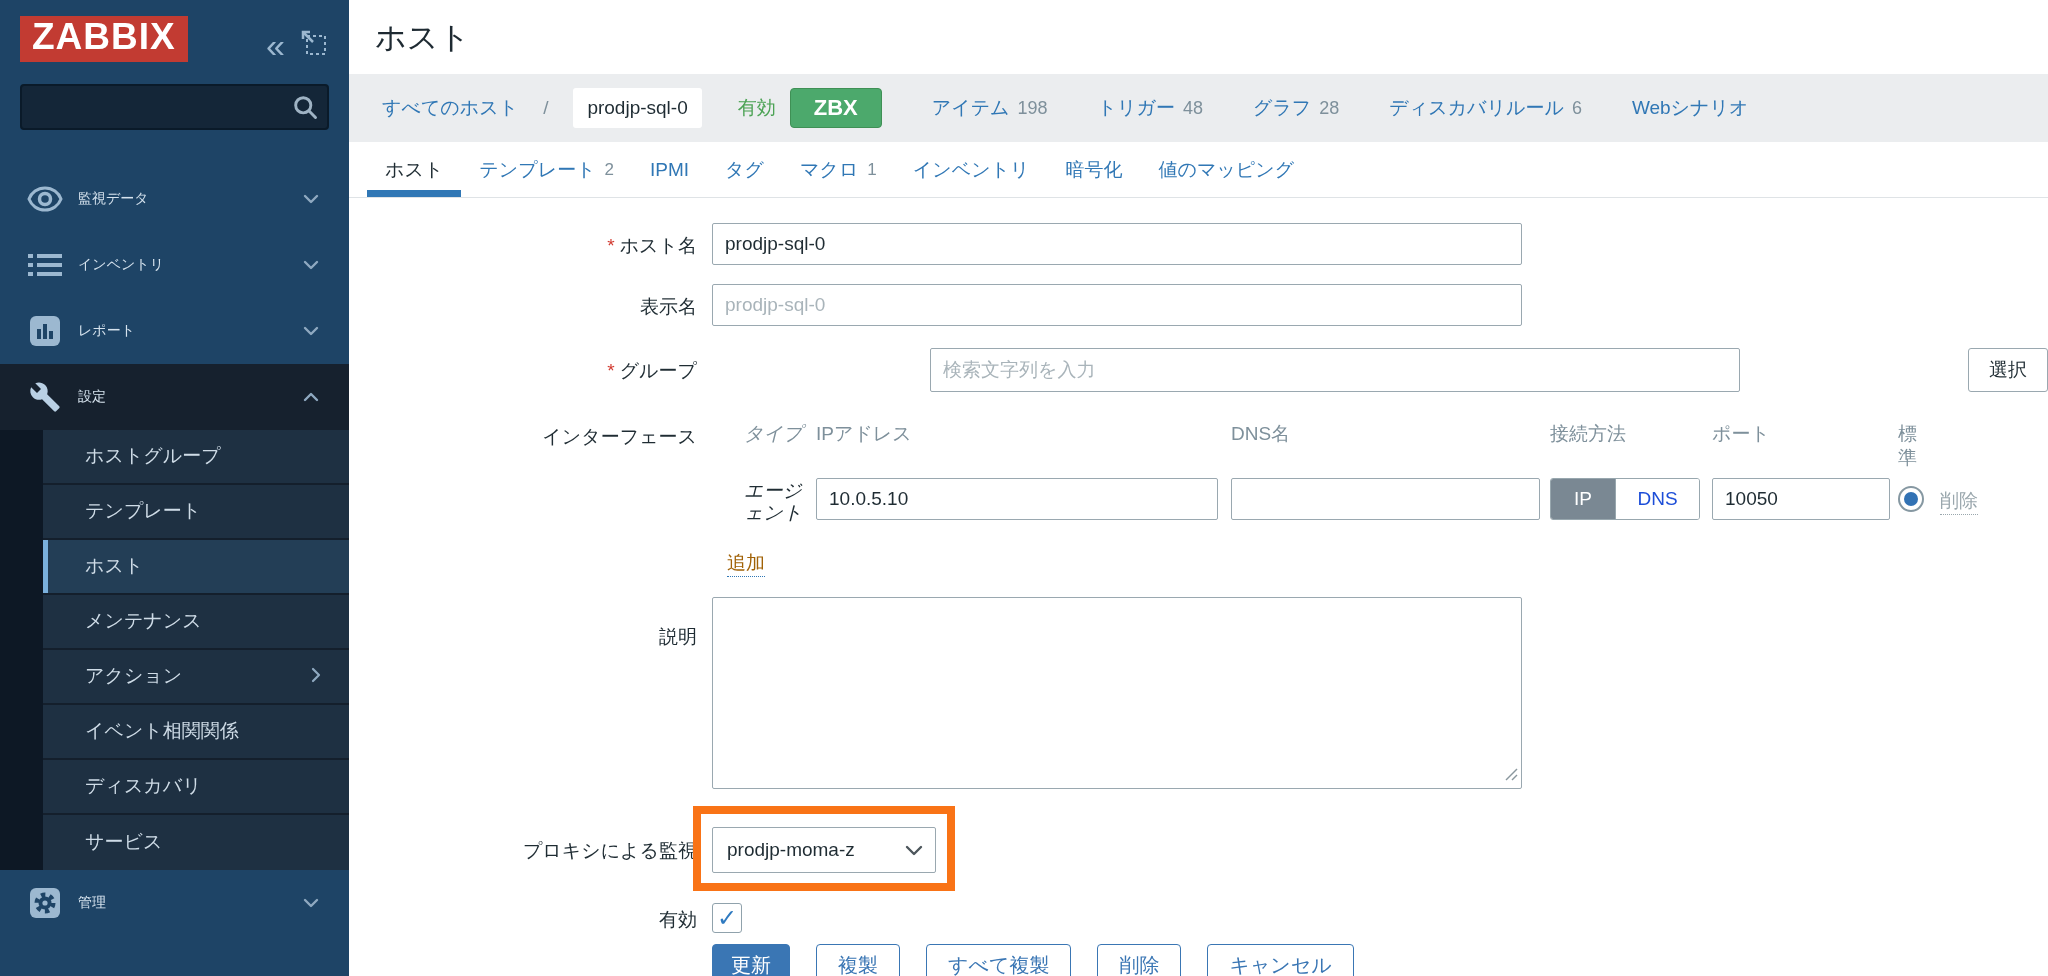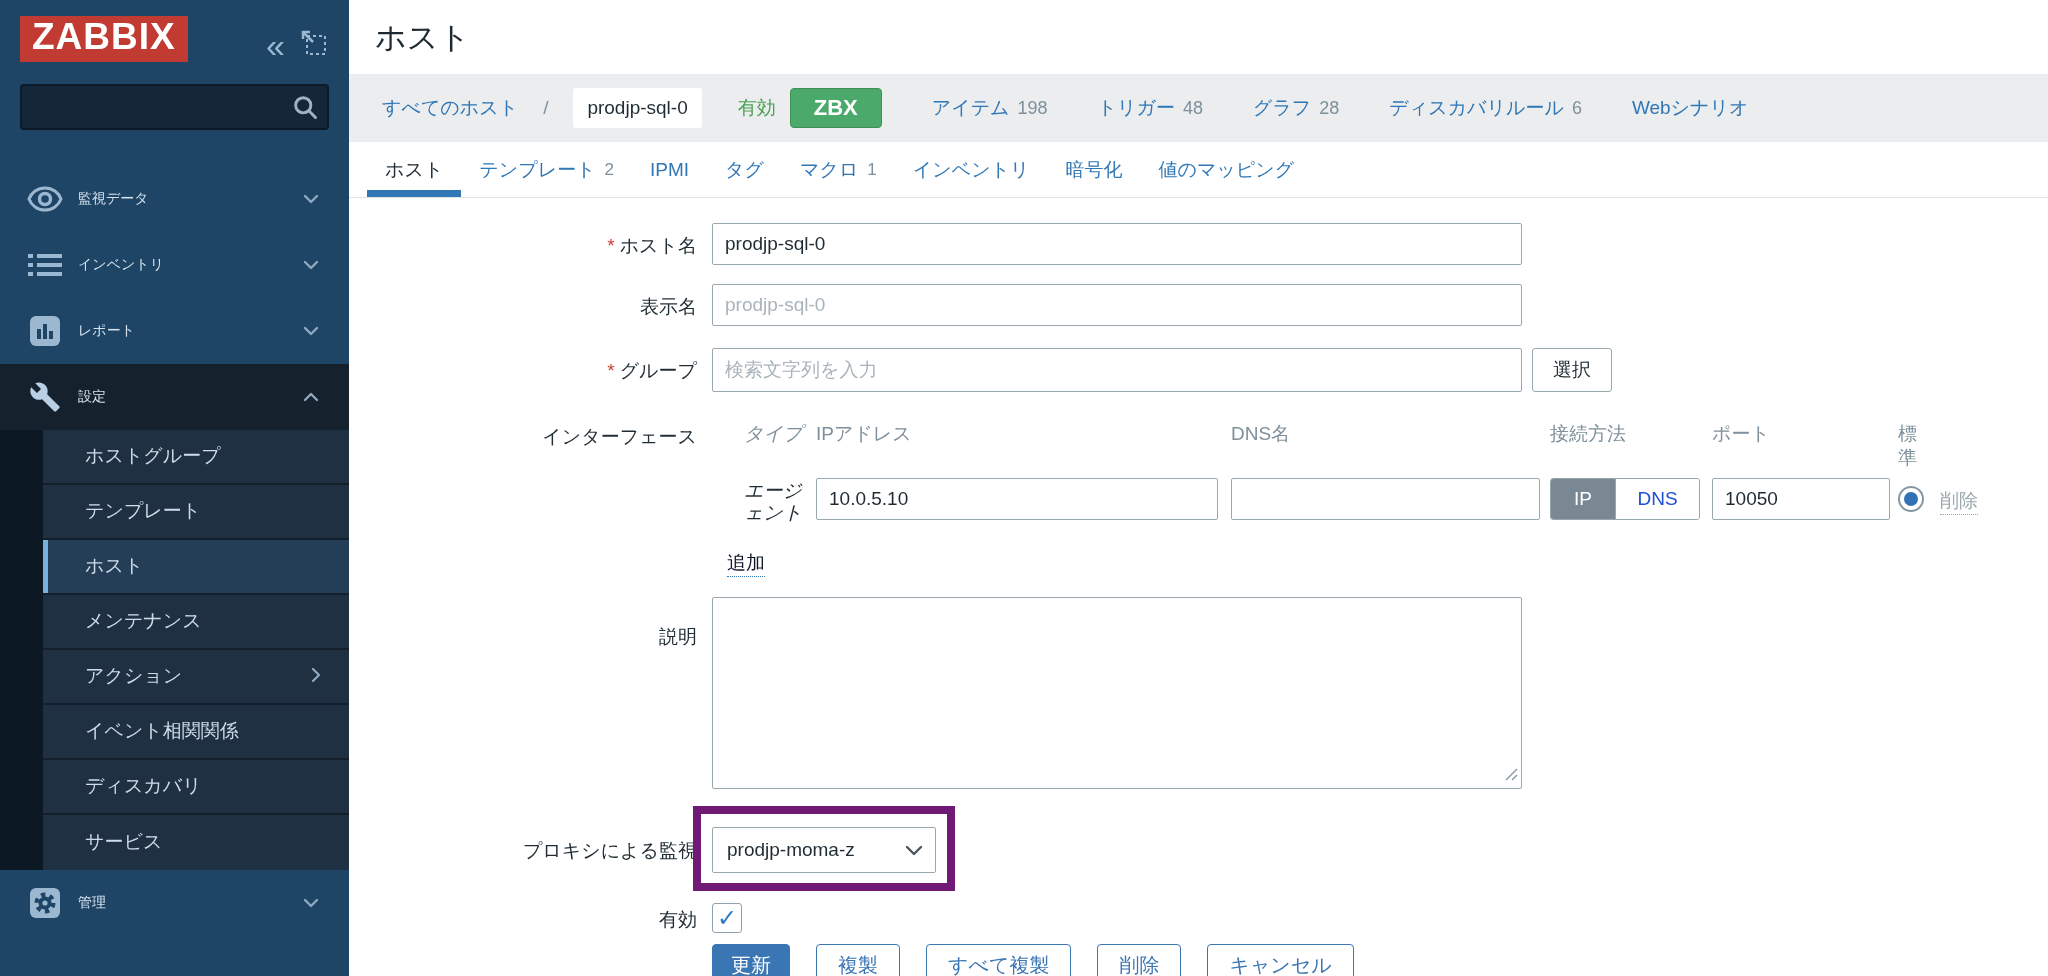--- a/index.html
+++ b/index.html
@@ -54,56 +54,56 @@
   .form-label { width:363px; min-width:363px; text-align:right; padding-right:15px; font-size:19px;
                 color:#1f2c33; padding-top:10px; }
   .req { color:#d23b31; margin-right:5px; }
   input.txt { height:42px; border:1px solid #9aa8b0; border-radius:2px; font-size:19px; padding:0 12px;
               color:#1f2c33; background:#fff; outline:none;
               font-family:"Liberation Sans","DejaVu Sans",sans-serif; }
   input.txt::placeholder { color:#a9b4ba; }
   .w-main { width:810px; }
   .select-btn { margin-left:10px; height:44px; width:80px; background:#fff; border:1px solid #9aa8b0;
                 border-radius:3px; font-size:19px; color:#1f2c33; cursor:pointer; }
-  .mb1 { margin-bottom:19px; } .mb2 { margin-bottom:22px; } .mb3 { margin-bottom:30px; }
+  .mb1 { margin-bottom:19px; } .mb2 { margin-bottom:22px; } .mb3 { margin-bottom:30px;justify-content:space-between; }
 
   
   .if-head { display:flex; color:#7e909b; font-size:19px; line-height:24px; margin-bottom:8px; }
   .if-row  { display:flex; align-items:flex-start; }
   .c-type { width:66px; margin-left:32px;font-style:italic; }
   .c-ip   { width:402px; margin-left:6px; }
   .c-dns  { width:309px; margin-left:13px; }
   .c-conn { width:150px; margin-left:10px; }
   .c-port { width:178px; margin-left:12px; }
   .c-def  { width:30px;  margin-left:8px; }
   .c-rem  { width:70px;  margin-left:12px; }
   .if-row .c-type { font-size:19px; line-height:22px; padding-top:2px; }
   .toggle { display:flex; height:42px; border:1px solid #98a7ae; border-radius:3px; overflow:hidden; }
   .toggle .seg { display:flex; align-items:center; justify-content:center; font-size:19px; cursor:pointer; }
   .seg-ip  { width:64px; background:#7a8893; color:#fff; }
   .seg-dns { width:84px; background:#fff; color:#1d4ed8; border-left:1px solid #98a7ae; }
   .radio { width:26px; height:26px; border-radius:50%; border:2px solid #8698a2; background:#fff;
            margin-top:8px; display:flex; align-items:center; justify-content:center; cursor:pointer; }
   .radio .dot { width:14px; height:14px; border-radius:50%; background:#3272b4; }
-  .link-dotted { color:#0f172a; font-size:19px; border-bottom:1px dotted #3077b5; cursor:pointer; display:inline-block; }
+  .link-dotted { color:#a16207; font-size:19px; border-bottom:1px dotted #3077b5; cursor:pointer; display:inline-block; }
   .link-disabled { color:#9aa7ad; font-size:19px; border-bottom:1px dotted #9aa7ad; cursor:default;
                    display:inline-block; margin-top:10px; }
   .add-row { margin:26px 0 20px 378px; }
 
   
   .ta-wrap { position:relative; }
   textarea.desc { width:810px; height:192px; border:1px solid #9aa8b0; border-radius:2px; resize:none;
                   font-size:19px; padding:8px 12px; outline:none; color:#1f2c33;
                   font-family:"Liberation Sans","DejaVu Sans",sans-serif; }
   .resize-h { position:absolute; right:4px; bottom:8px; }
   .mb-desc { margin-bottom:13px; }
 
   
   .proxy-label { padding-top:32px; }
-  .annotation { border:8px solid #701a75; padding:13px 11px 10px 11px; margin-left:-19px; display:inline-block; }
+  .annotation { border:8px solid #f97316; padding:13px 11px 10px 11px; margin-left:-19px; display:inline-block; }
   .fake-select { width:224px; height:46px; background:#fff; border:1px solid #9aa8b0; border-radius:2px;
                  display:flex; align-items:center; justify-content:space-between; padding:0 12px 0 14px;
                  font-size:19px; color:#1f2c33; cursor:pointer; }
   .mb-proxy { margin-bottom:12px; }
 
   
   .checkbox { width:30px; height:30px; background:#fff; border:1px solid #90a2ac; border-radius:3px;
               display:flex; align-items:center; justify-content:center; cursor:pointer; }
   .checkbox .mark { color:#2f7ac0; font-size:24px; font-weight:bold; line-height:1; }
   .enabled-label { padding-top:4px; }

